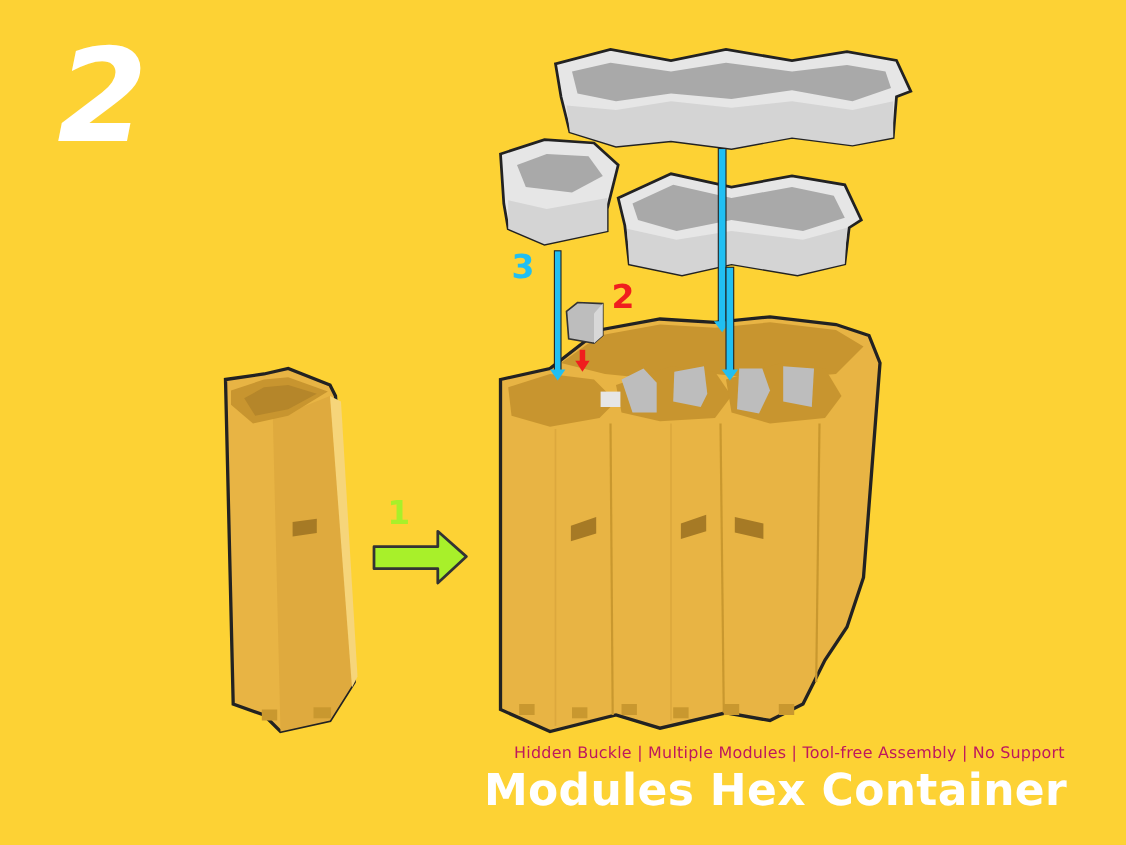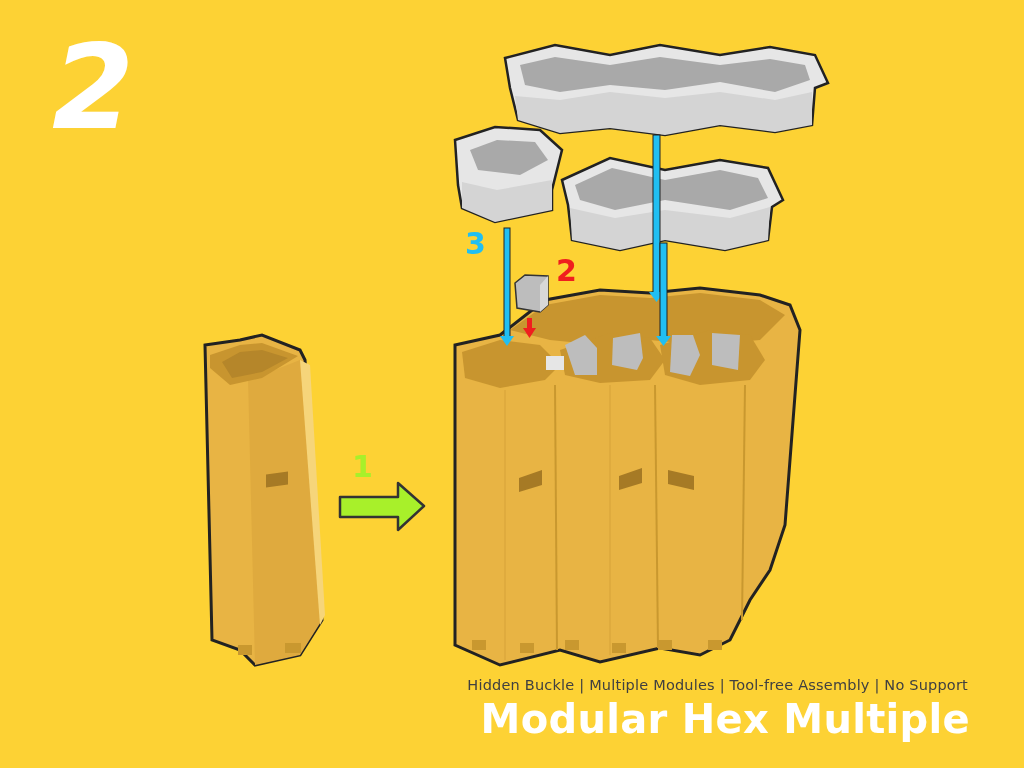--- a/index.html
+++ b/index.html
@@ -3,21 +3,21 @@
 <meta charset="utf-8">
 <style>
   html, body { margin:0; padding:0; }
   body { width:1024px; height:768px; background:#FDD234; position:relative; overflow:hidden; font-family:"DejaVu Sans", sans-serif; }
   .step-number { position:absolute; left:52px; top:28px; font-family:"DejaVu Sans", sans-serif; font-weight:bold; font-style:italic; font-size:118px; color:#ffffff; line-height:1; }
   svg.art { position:absolute; left:0; top:0; }
   .label { position:absolute; font-family:"DejaVu Sans", sans-serif; font-weight:bold; line-height:1; }
   .label-1 { left:352px; top:452px; font-size:30px; color:#A8F02A; }
   .label-2 { left:556px; top:256px; font-size:30px; color:#F01E1E; }
   .label-3 { left:465px; top:229px; font-size:30px; color:#21BFF2; }
-  .tagline { position:absolute; right:56px; top:677px; font-family:"DejaVu Sans", sans-serif; font-size:14.5px; color:#404040; letter-spacing:0.2px; }
+  .tagline { position:absolute; right:56px; top:677px; font-family:"DejaVu Sans", sans-serif; font-size:14.5px; color:#be185d; letter-spacing:0.2px; }
   .title { position:absolute; right:54px; top:696px; font-family:"DejaVu Sans", sans-serif; font-weight:bold; font-size:40px; color:#ffffff; letter-spacing:0.3px; }
 </style>
 </head>
 <body>
 
 <div class="step-number">2</div>
 
 <svg class="art" width="1024" height="768" viewBox="0 0 1024 768">
 
   <g>
@@ -101,13 +101,13 @@
     <rect x="660" y="243" width="7" height="95" fill="#21BFF2" stroke="#222" stroke-width="1"></rect>
     <polygon points="656,336 671,336 663.5,346" fill="#21BFF2"></polygon>
   </g>
 </svg>
 
 <div class="label label-1">1</div>
 <div class="label label-2">2</div>
 <div class="label label-3">3</div>
 
 <div class="tagline">Hidden Buckle | Multiple Modules | Tool-free Assembly | No Support</div>
-<div class="title">Modular Hex Multiple</div>
+<div class="title">Modules Hex Container</div>
 
 </body></html>

